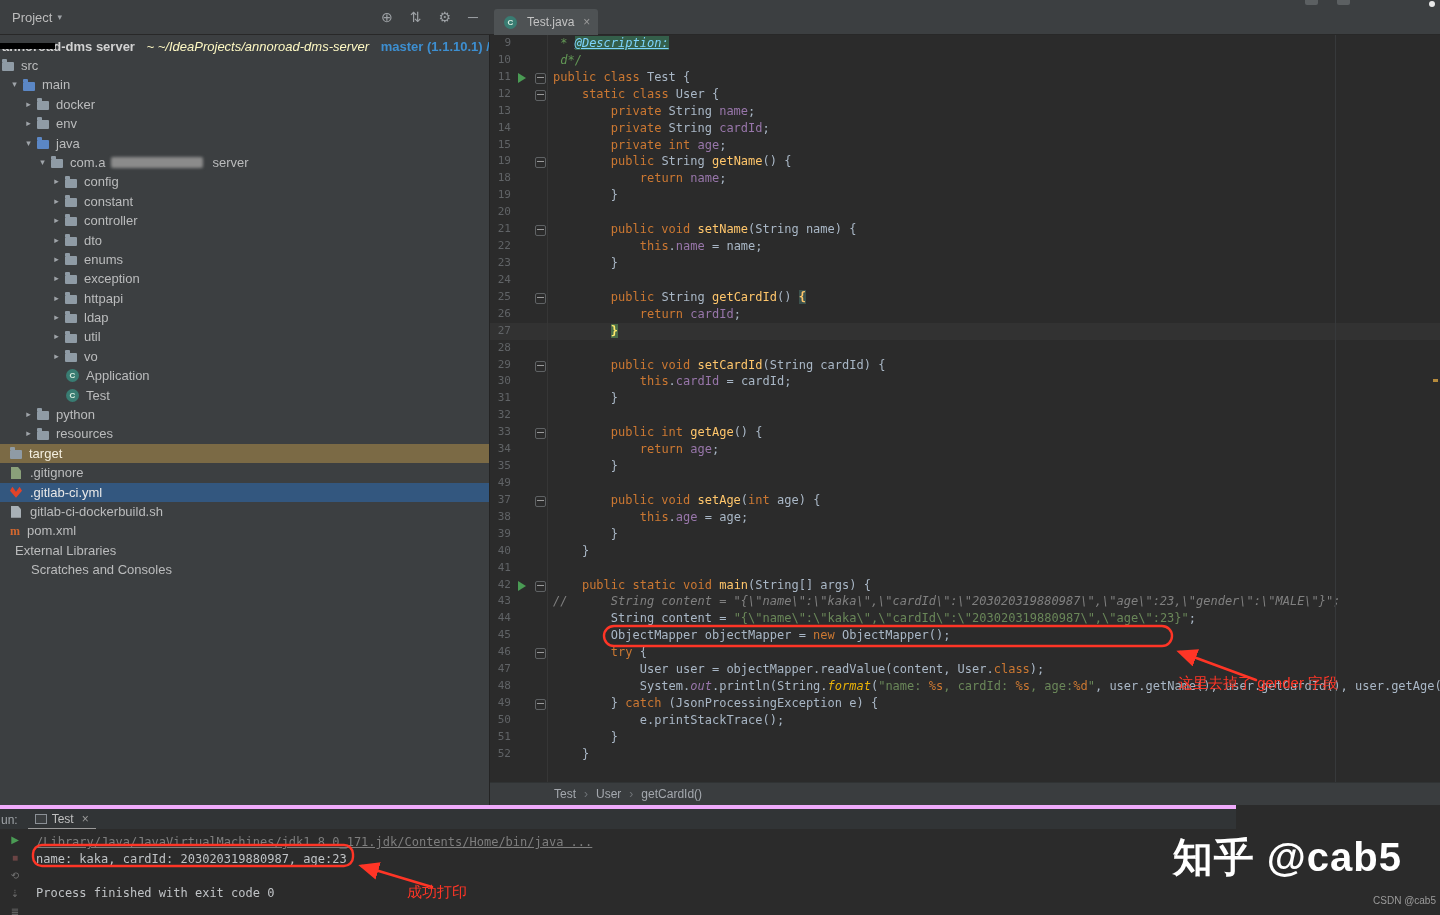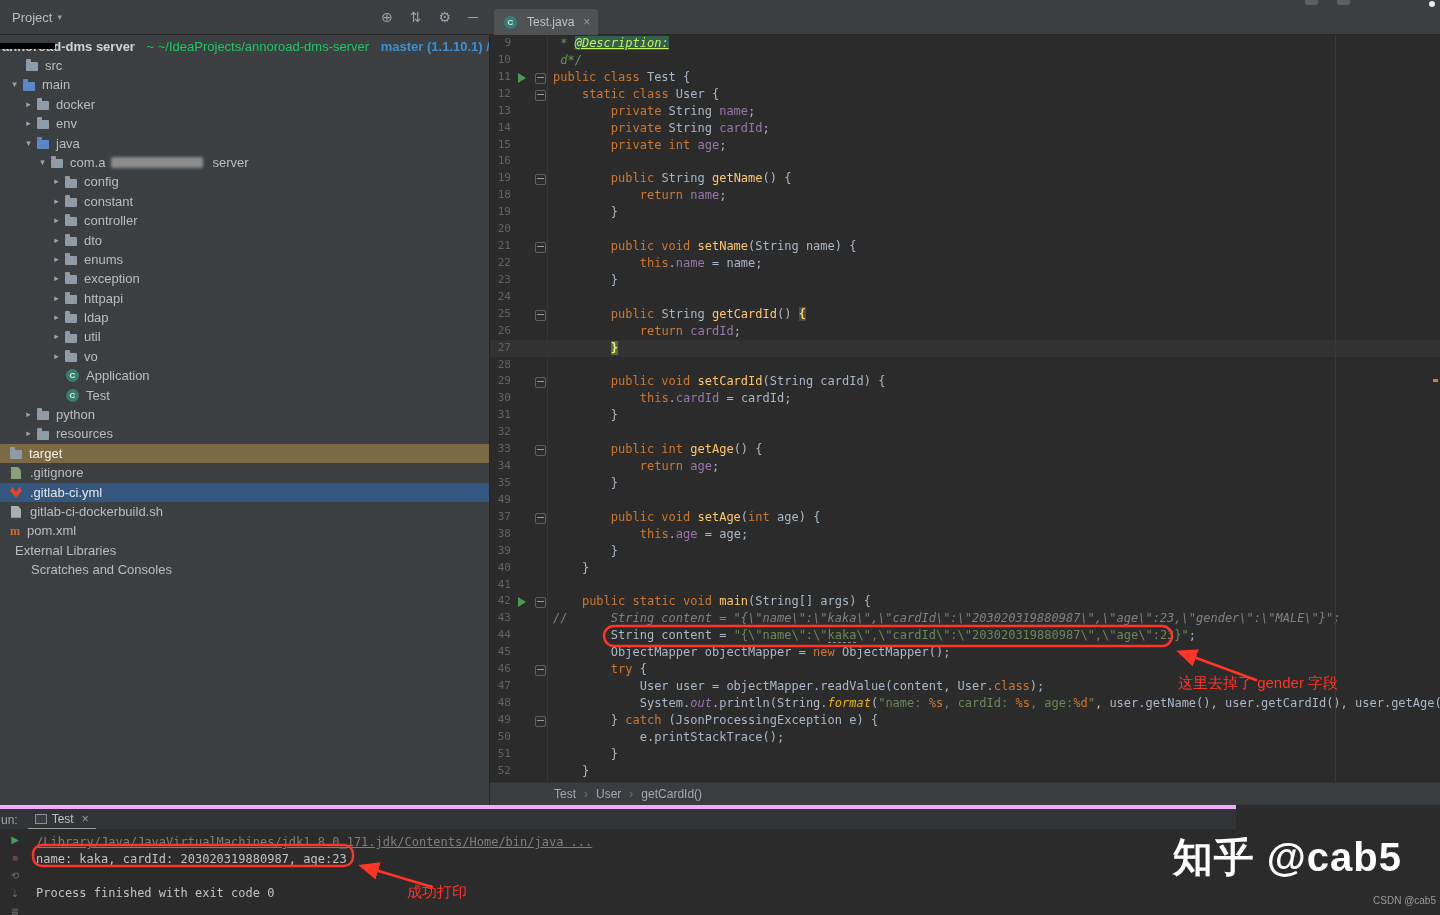--- a/index.html
+++ b/index.html
@@ -19,21 +19,21 @@
   .tabx{color:#9b9b9b;margin-left:3px;font-size:12px;}
   .winmark{position:absolute;top:0;height:5px;width:13px;background:#5c6062;border-radius:0 0 2px 2px;}
   .windot{position:absolute;top:1px;left:1429px;width:6px;height:6px;border-radius:50%;background:#e8e8e8;}
   
   #mainrow{position:absolute;top:35px;left:0;width:1440px;height:770px;display:flex;}
   #projpanel{width:490px;background:#3c3f41;position:relative;overflow:hidden;box-sizing:border-box;
              border-right:1px solid #242424;flex:none;}
   #tree-root{position:relative;height:19px;line-height:19px;padding:2px 0 0 2px;white-space:nowrap;
              font-size:13px;overflow:hidden;}
   #root-name{font-weight:bold;color:#d2d2d2;}
-  #root-path{color:#22c55e;margin-left:8px;}
+  #root-path{color:#fef9c3;margin-left:8px;font-style:italic;}
   #root-branch{color:#3d8fd1;font-weight:bold;margin-left:8px;}
   #root-redact{position:absolute;left:0;top:8px;width:55px;height:6px;background:#000;}
   .tree-row{height:19.4px;line-height:19.4px;display:flex;align-items:center;color:#bbbcbd;
             font-size:13px;white-space:nowrap;box-sizing:border-box;}
   .tr-arrow{width:13px;font-size:9px;color:#9fa4a9;text-align:center;flex:none;}
   .tr-label{margin-left:3px;}
   .row-target{background:var(--target);}
   .row-target .tr-label{color:#f4efe0;}
   .row-selected{background:var(--sel);}
   .row-selected .tr-label{color:#e8e8e8;}
@@ -63,21 +63,21 @@
   .lnum{position:absolute;left:0;top:0;width:21px;text-align:right;color:#606366;font-size:11px;}
   .mk-run{position:absolute;left:28px;top:4px;width:0;height:0;border-left:8px solid #4a9b54;
           border-top:5px solid transparent;border-bottom:5px solid transparent;}
   .mk-fold{position:absolute;left:45px;top:4px;width:9px;height:9px;border:1px solid #5f6264;border-radius:2px;}
   .mk-fold::after{content:"";position:absolute;left:1px;right:1px;top:3px;height:1px;background:#9a9a9a;}
   .tk-plain{color:#a9b7c6}.tk-kw{color:#cc7832}.tk-str{color:#6a8759}
   .tk-strul{color:#6a8759;border-bottom:1px dashed #8a8a8a}
   .tk-fmt{color:#cc7832}
   .tk-cmt{color:#808080;font-style:italic}
   .tk-doc{color:#629755;font-style:italic}
-  .tk-dochl{color:#bef264;background:#345f4a;font-style:italic;text-decoration:underline}
+  .tk-dochl{color:#7dd3fc;background:#345f4a;font-style:italic;text-decoration:underline}
   .tk-fn{color:#ffc66b}.tk-it{color:#eab308;font-style:italic}
   .tk-field{color:#9876aa}.tk-fieldit{color:#9876aa;font-style:italic}
   .tk-brhl{background:#3b514d;color:#ffc66b;font-weight:bold}
   .tk-brhl2{background:#4c6e49;color:#ffea6b;font-weight:bold}
   #breadcrumbs{position:absolute;left:0;right:0;top:747px;height:22px;background:#3a3d3f;
                border-top:1px solid #303334;display:flex;align-items:center;padding-left:64px;
                gap:8px;font-size:12px;color:#a4a8ae;}
   .bc-sep{color:#6f7377;}
   
   #runpanel{position:absolute;left:0;top:805px;width:1236px;height:110px;background:#2b2b2b;
@@ -138,21 +138,21 @@
 
   <div id="mainrow">
     <aside id="projpanel">
       <div id="tree-root">
         <span id="root-name">annoroad-dms server</span>
         <span id="root-path">~ ~/IdeaProjects/annoroad-dms-server</span>
         <span id="root-branch">master (1.1.10.1) / 1</span>
         <span id="root-redact"></span>
       </div>
       <div id="tree">
-          <div class="tree-row" style="padding-left: 24px; align-items: center;">
+          <div class="tree-row" style="padding-left: 0; align-items: center;">
             <span class="ic ic-folder"></span>
             <span class="tr-label">src</span>
           </div>
           <div class="tree-row" style="padding-left: 8px;">
             <span class="tr-arrow">▾</span>
             <span class="ic ic-folder-blue"></span>
             <span class="tr-label">main</span>
           </div>
           <div class="tree-row" style="padding-left: 22px;">
             <span class="tr-arrow">▸</span>
@@ -275,21 +275,20 @@
 
     <section id="editor">
       <div id="code">
           <div class="cl"><span class="lnum">9</span><span class="ct"><span class="tk-doc"> * </span><span class="tk-dochl">@Description:</span></span></div>
           <div class="cl"><span class="lnum">10</span><span class="ct"><span class="tk-doc"> d*/</span></span></div>
           <div class="cl"><span class="lnum">11</span><span class="mk-run"></span><span class="mk-fold"></span><span class="ct"><span class="tk-kw">public class </span><span class="tk-plain">Test {</span></span></div>
           <div class="cl"><span class="lnum">12</span><span class="mk-fold"></span><span class="ct"><span class="tk-plain">    </span><span class="tk-kw">static class </span><span class="tk-plain">User {</span></span></div>
           <div class="cl"><span class="lnum">13</span><span class="ct"><span class="tk-plain">        </span><span class="tk-kw">private </span><span class="tk-plain">String </span><span class="tk-field">name</span><span class="tk-plain">;</span></span></div>
           <div class="cl"><span class="lnum">14</span><span class="ct"><span class="tk-plain">        </span><span class="tk-kw">private </span><span class="tk-plain">String </span><span class="tk-field">cardId</span><span class="tk-plain">;</span></span></div>
           <div class="cl"><span class="lnum">15</span><span class="ct"><span class="tk-plain">        </span><span class="tk-kw">private int </span><span class="tk-field">age</span><span class="tk-plain">;</span></span></div>
-          <div class="cl"><span class="lnum">16</span><span class="ct"></span></div>
           <div class="cl"><span class="lnum">19</span><span class="mk-fold"></span><span class="ct"><span class="tk-plain">        </span><span class="tk-kw">public </span><span class="tk-plain">String </span><span class="tk-fn">getName</span><span class="tk-plain">() {</span></span></div>
           <div class="cl"><span class="lnum">18</span><span class="ct"><span class="tk-plain">            </span><span class="tk-kw">return </span><span class="tk-field">name</span><span class="tk-plain">;</span></span></div>
           <div class="cl"><span class="lnum">19</span><span class="ct"><span class="tk-plain">        }</span></span></div>
           <div class="cl"><span class="lnum">20</span><span class="ct"></span></div>
           <div class="cl"><span class="lnum">21</span><span class="mk-fold"></span><span class="ct"><span class="tk-plain">        </span><span class="tk-kw">public void </span><span class="tk-fn">setName</span><span class="tk-plain">(String name) {</span></span></div>
           <div class="cl"><span class="lnum">22</span><span class="ct"><span class="tk-plain">            </span><span class="tk-kw">this</span><span class="tk-plain">.</span><span class="tk-field">name</span><span class="tk-plain"> = name;</span></span></div>
           <div class="cl"><span class="lnum">23</span><span class="ct"><span class="tk-plain">        }</span></span></div>
           <div class="cl"><span class="lnum">24</span><span class="ct"></span></div>
           <div class="cl"><span class="lnum">25</span><span class="mk-fold"></span><span class="ct"><span class="tk-plain">        </span><span class="tk-kw">public </span><span class="tk-plain">String </span><span class="tk-fn">getCardId</span><span class="tk-plain">() </span><span class="tk-brhl">{</span></span></div>
           <div class="cl"><span class="lnum">26</span><span class="ct"><span class="tk-plain">            </span><span class="tk-kw">return </span><span class="tk-field">cardId</span><span class="tk-plain">;</span></span></div>

